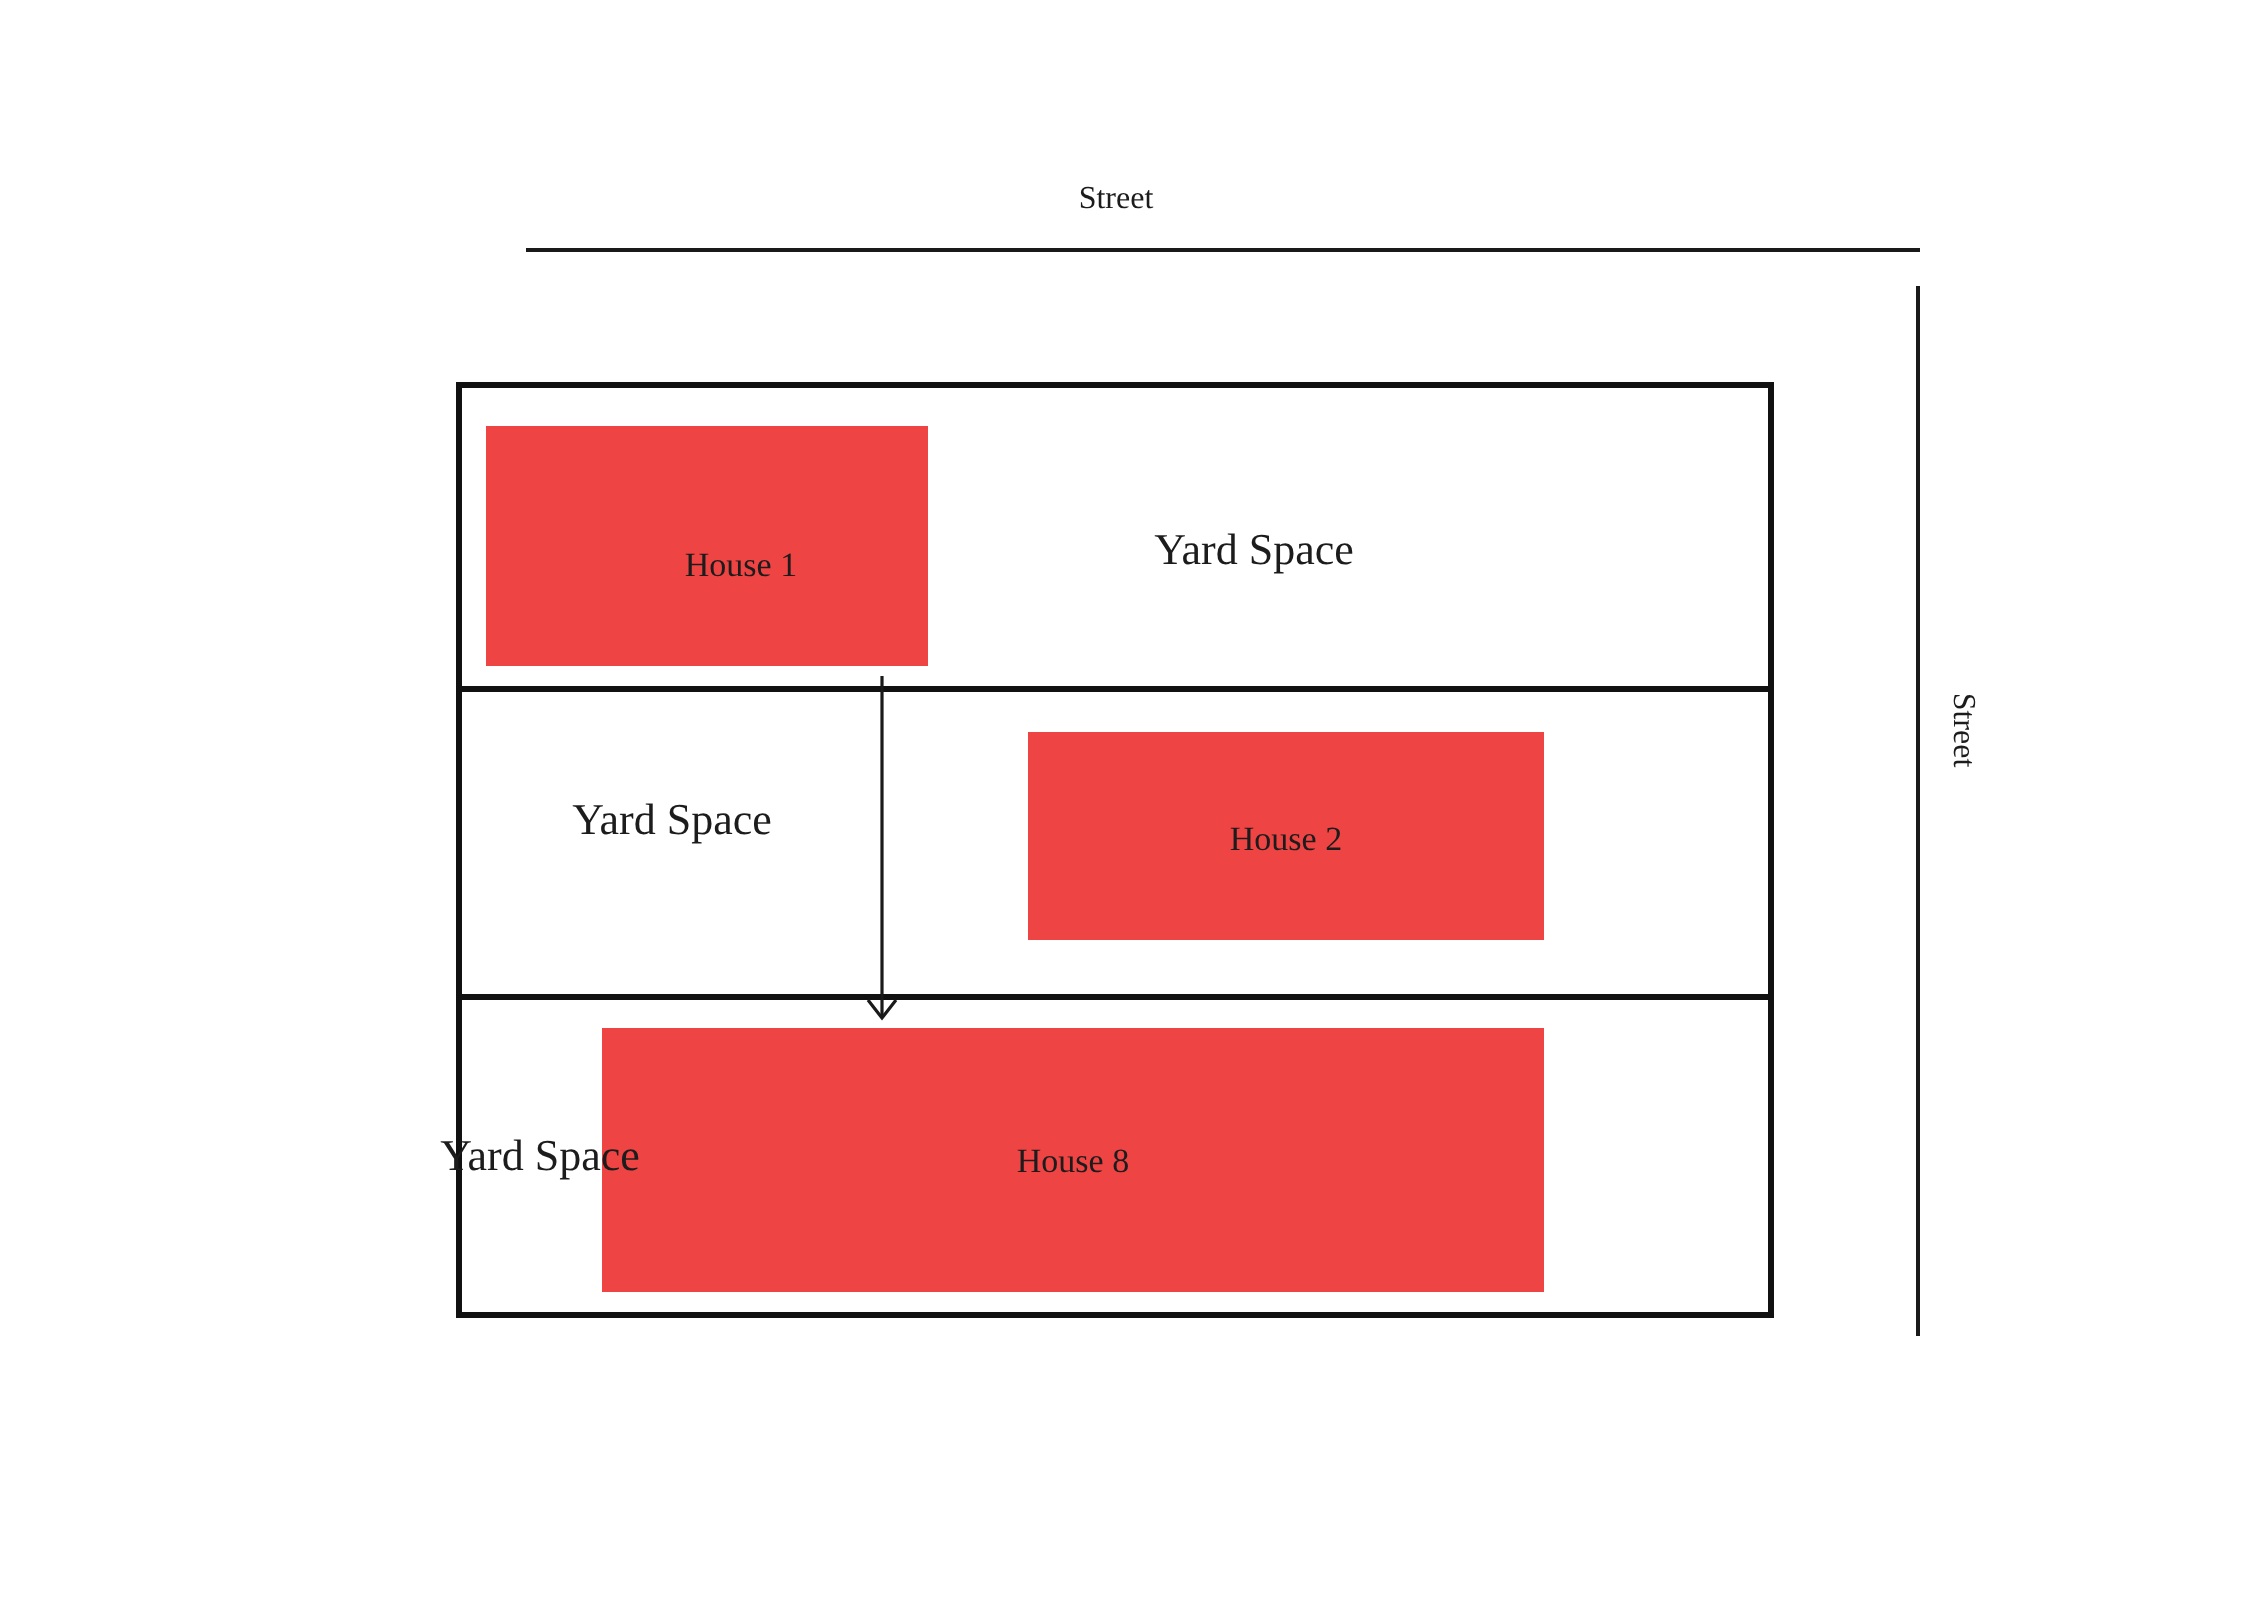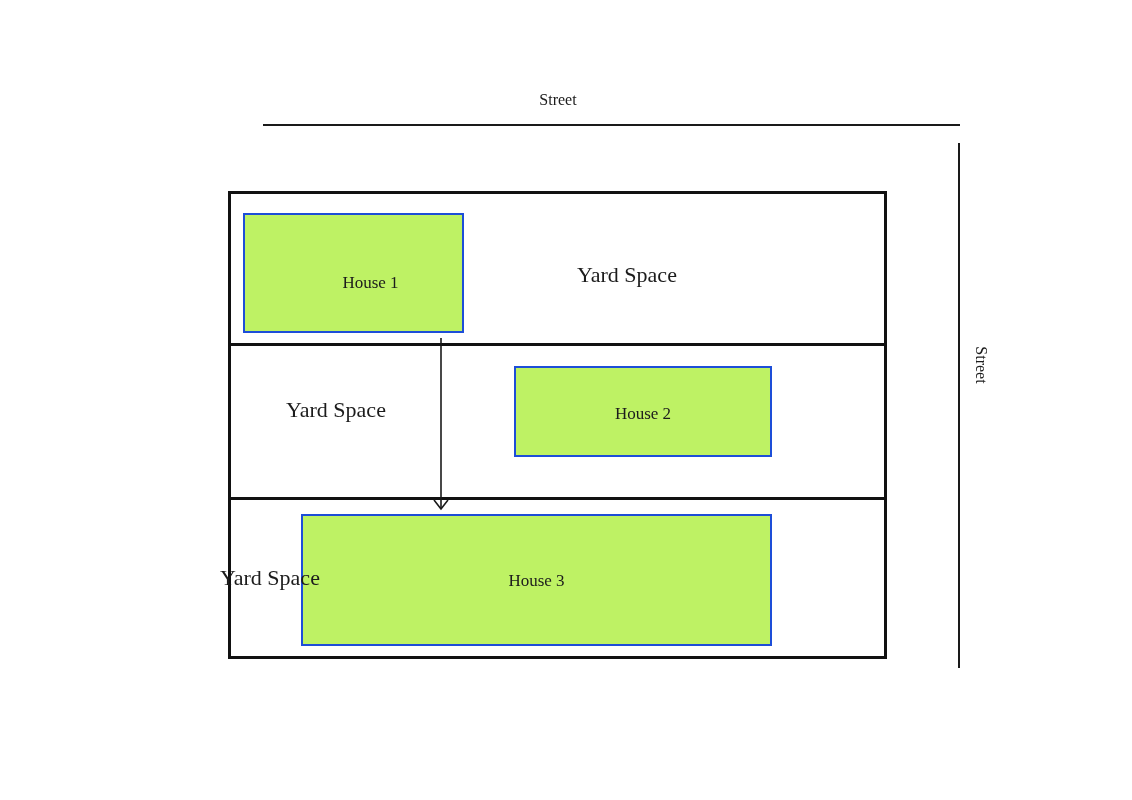--- a/index.html
+++ b/index.html
@@ -63,29 +63,29 @@
     position: absolute;
     left: 231px;
     width: 653px; height: 3px;
     background: #111111;
   }
   .lot-divider-1 { top: 343px; }
   .lot-divider-2 { top: 497px; }
   
   .house {
     position: absolute;
-    border: 2px solid #1d4ed8;
+    border: 2px solid #ef4444;
     box-sizing: border-box;
-    background: #bef264;
+    background: #ef4444;
     display: flex;
     align-items: center;
     justify-content: center;
   }
   .house-1 { left: 243px; top: 213px; width: 221px; height: 120px; }
-  .house-2 { left: 514px; top: 366px; width: 258px; height: 91px; }
+  .house-2 { left: 514px; top: 366px; width: 258px; height: 104px; }
   .house-3 { left: 301px; top: 514px; width: 471px; height: 132px; }
   .house-label {
     font-size: 17px;
     white-space: nowrap;
   }
   .house-1 .house-label { margin-left: 34px; margin-top: 20px; }
   .house-2 .house-label { margin-top: 4px; }
   .house-3 .house-label { margin-top: 2px; }
   
   .yard-label-1 { left: 557px; top: 263px; width: 140px; }
@@ -117,21 +117,21 @@
     <span class="house-label">House 1</span>
   </div>
   <div class="label yard-label-1">Yard Space</div>
 
   <div class="house house-2">
     <span class="house-label">House 2</span>
   </div>
   <div class="label yard-label-2">Yard Space</div>
 
   <div class="house house-3">
-    <span class="house-label">House 3</span>
+    <span class="house-label">House 8</span>
   </div>
   <div class="label yard-label-3">Yard Space</div>
 
   <svg class="arrow-down" viewBox="0 0 22 176">
     <line x1="11" y1="2" x2="11" y2="172" stroke="#1a1a1a" stroke-width="1.6"></line>
     <polyline points="4,164 11,173 18,164" fill="none" stroke="#1a1a1a" stroke-width="1.6"></polyline>
   </svg>
 
 </div>
 

